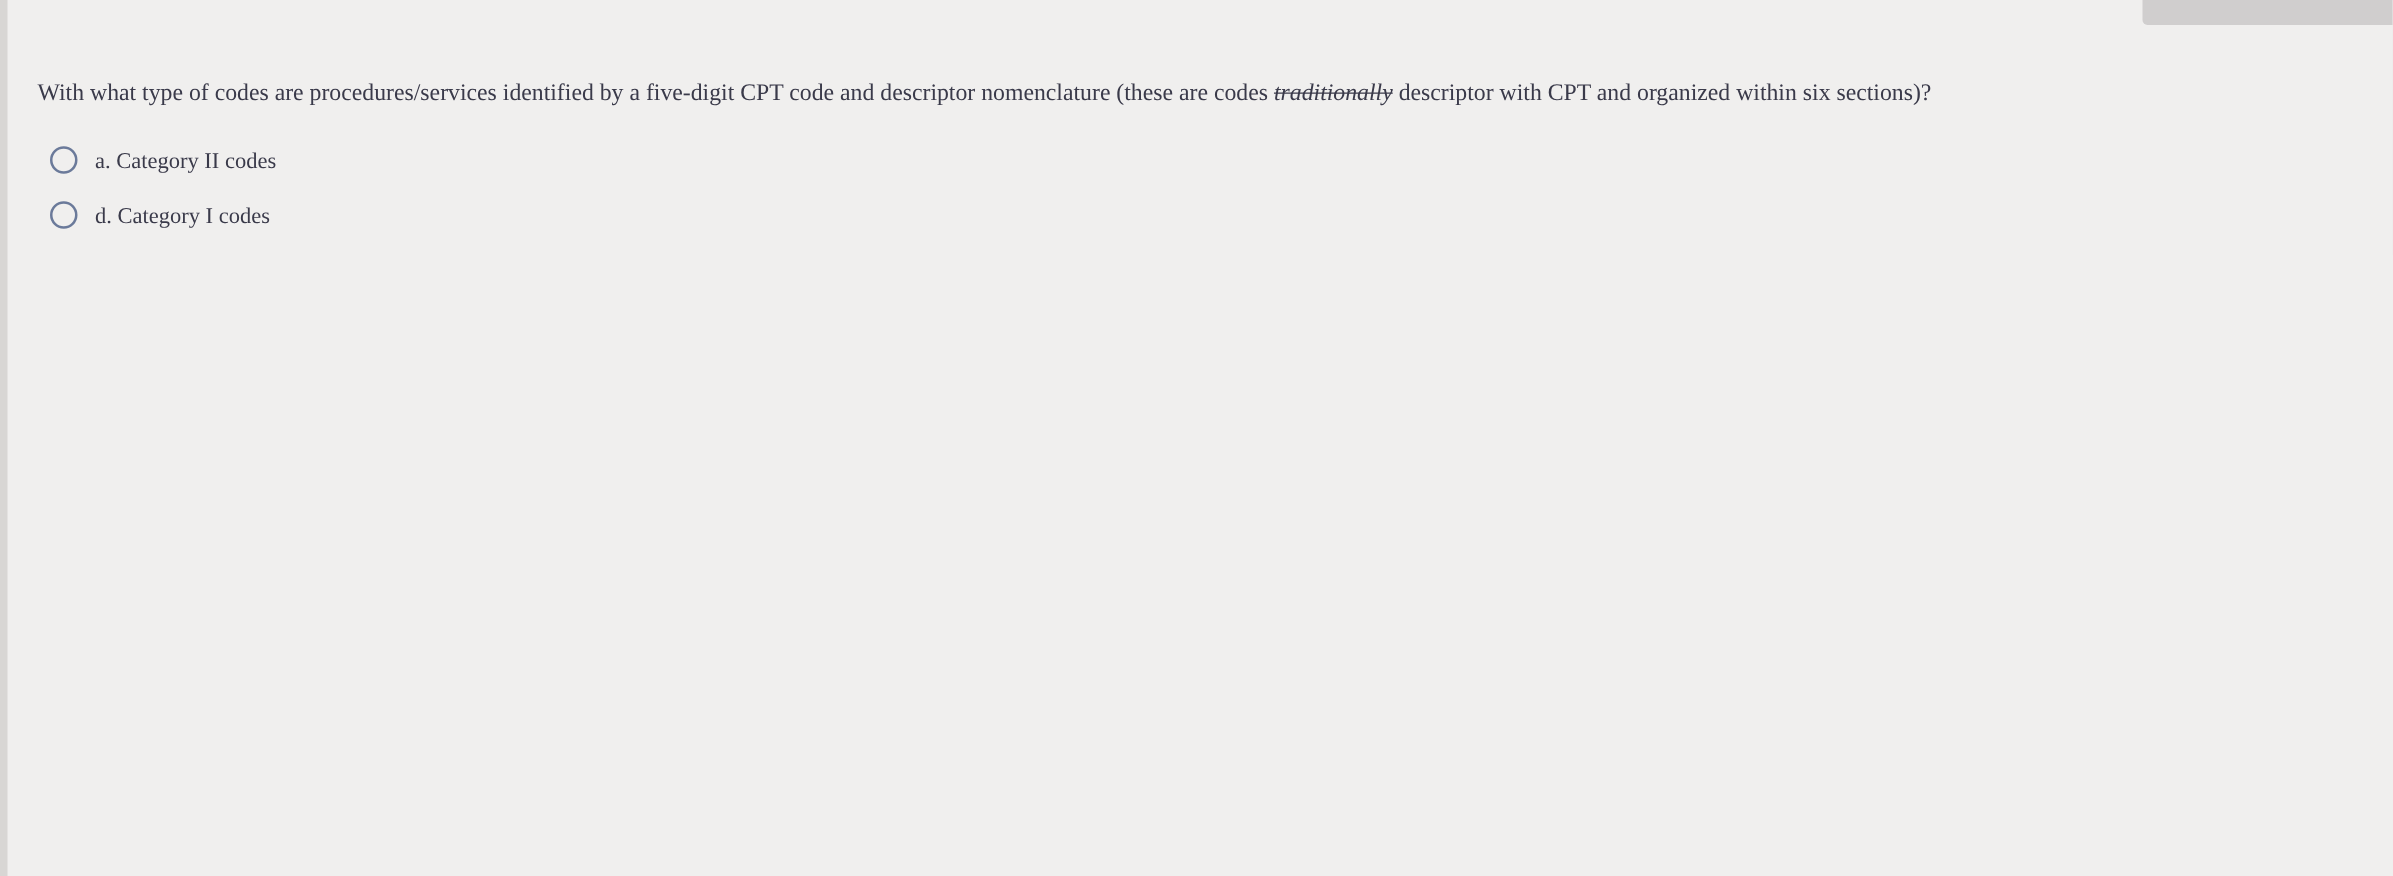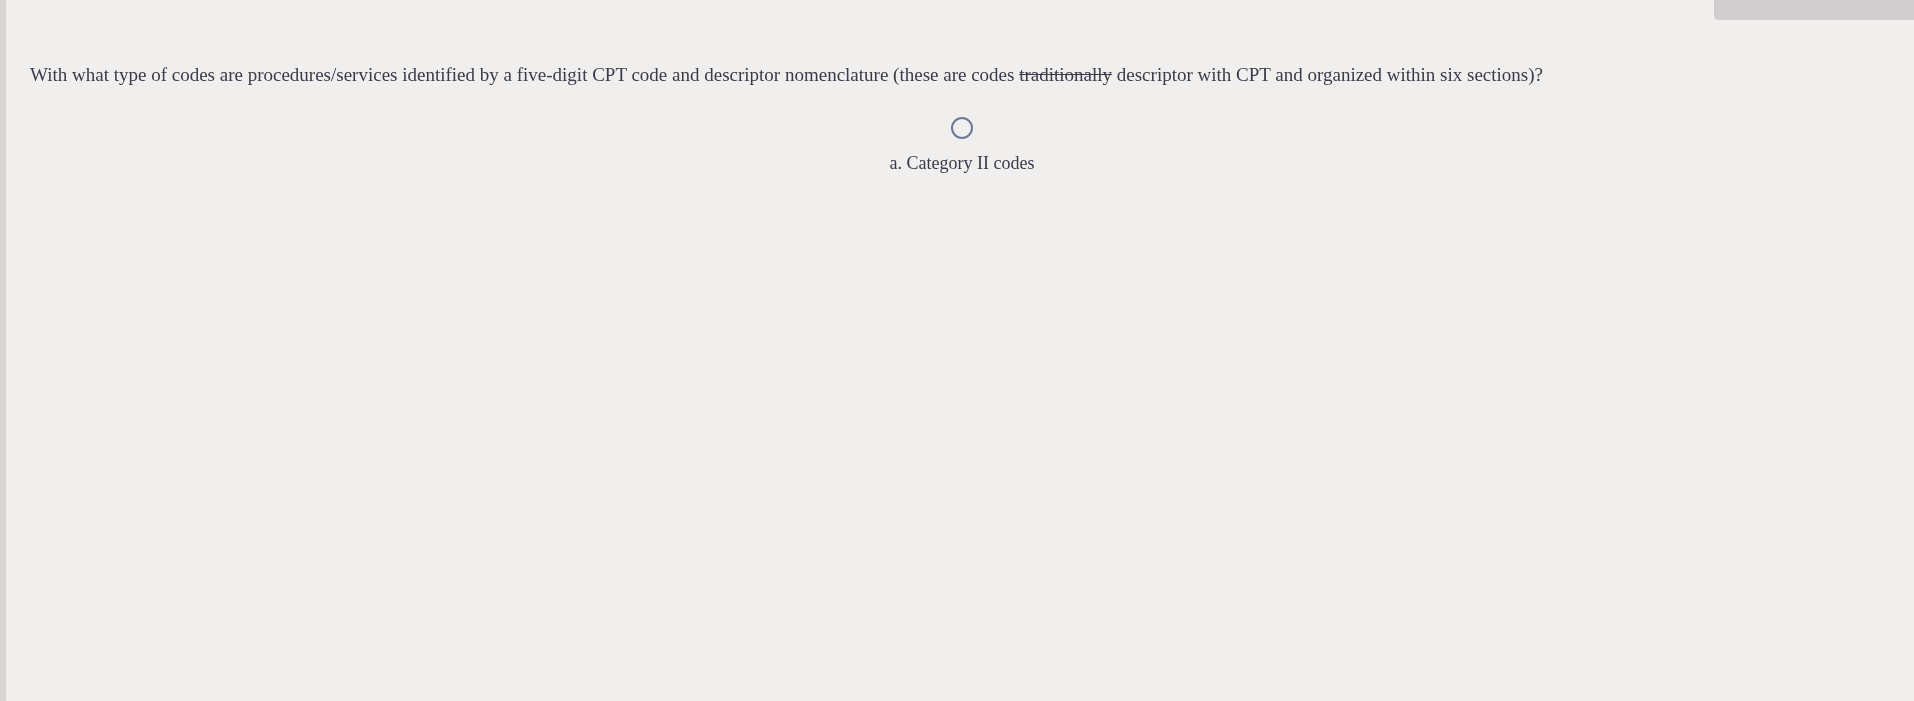--- a/index.html
+++ b/index.html
@@ -39,35 +39,35 @@
       font-size: 19px;
       color: #3a3a4a;
       line-height: 1.55;
       margin-bottom: 28px;
       max-width: 1860px;
       padding-top: 20px;
     }
 
     .question-text .strikethrough {
       text-decoration: line-through;
+      font-style: italic;
     }
 
     .options-container {
       display: flex;
       flex-direction: column;
       gap: 22px;
       padding-left: 10px;
     }
 
     .option-item {
       display: flex;
       align-items: center;
       gap: 14px;
       cursor: pointer;
-      flex-direction: column;
     }
 
     .radio-circle {
       width: 22px;
       height: 22px;
       border-radius: 50%;
       border: 2px solid #6b7a9a;
       background: transparent;
       flex-shrink: 0;
       display: inline-block;
@@ -101,15 +101,19 @@
 
   <div class="options-container">
 
     <div class="option-item">
       <span class="radio-circle"></span>
       <span class="option-label">a. Category II codes</span>
     </div>
 
 
 
+    <div class="option-item">
+      <span class="radio-circle"></span>
+      <span class="option-label">d. Category I codes</span>
+    </div>
 
   </div>
 </div>
 
 </body></html>

